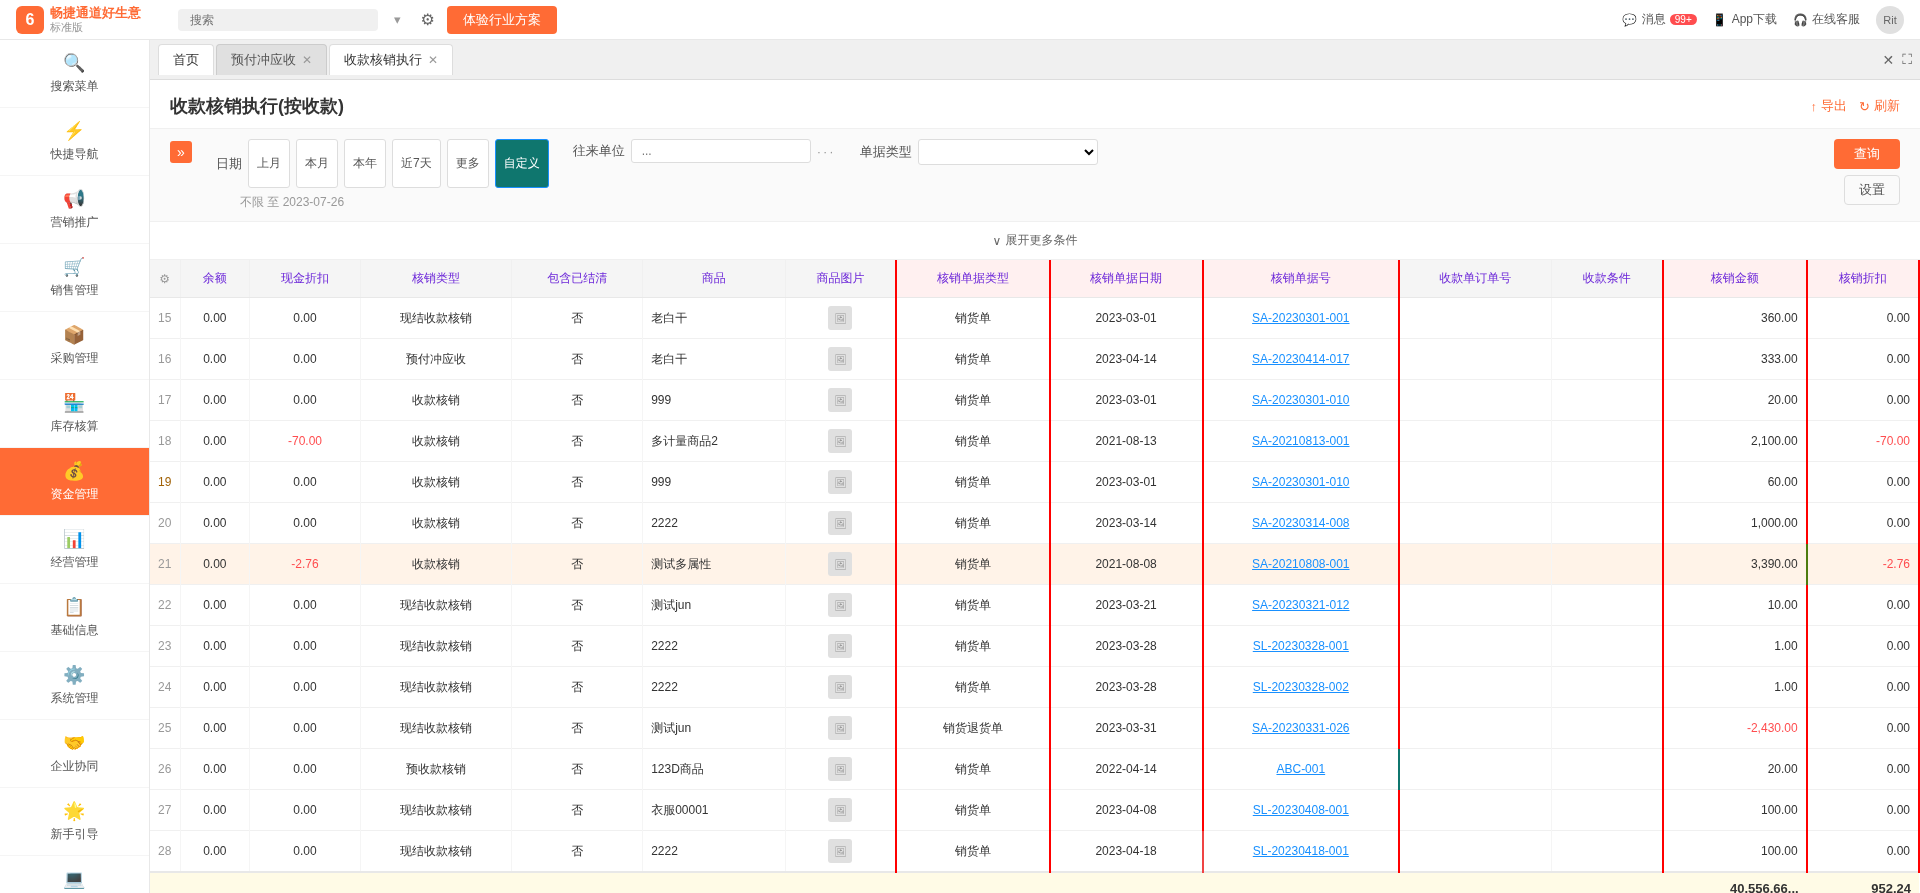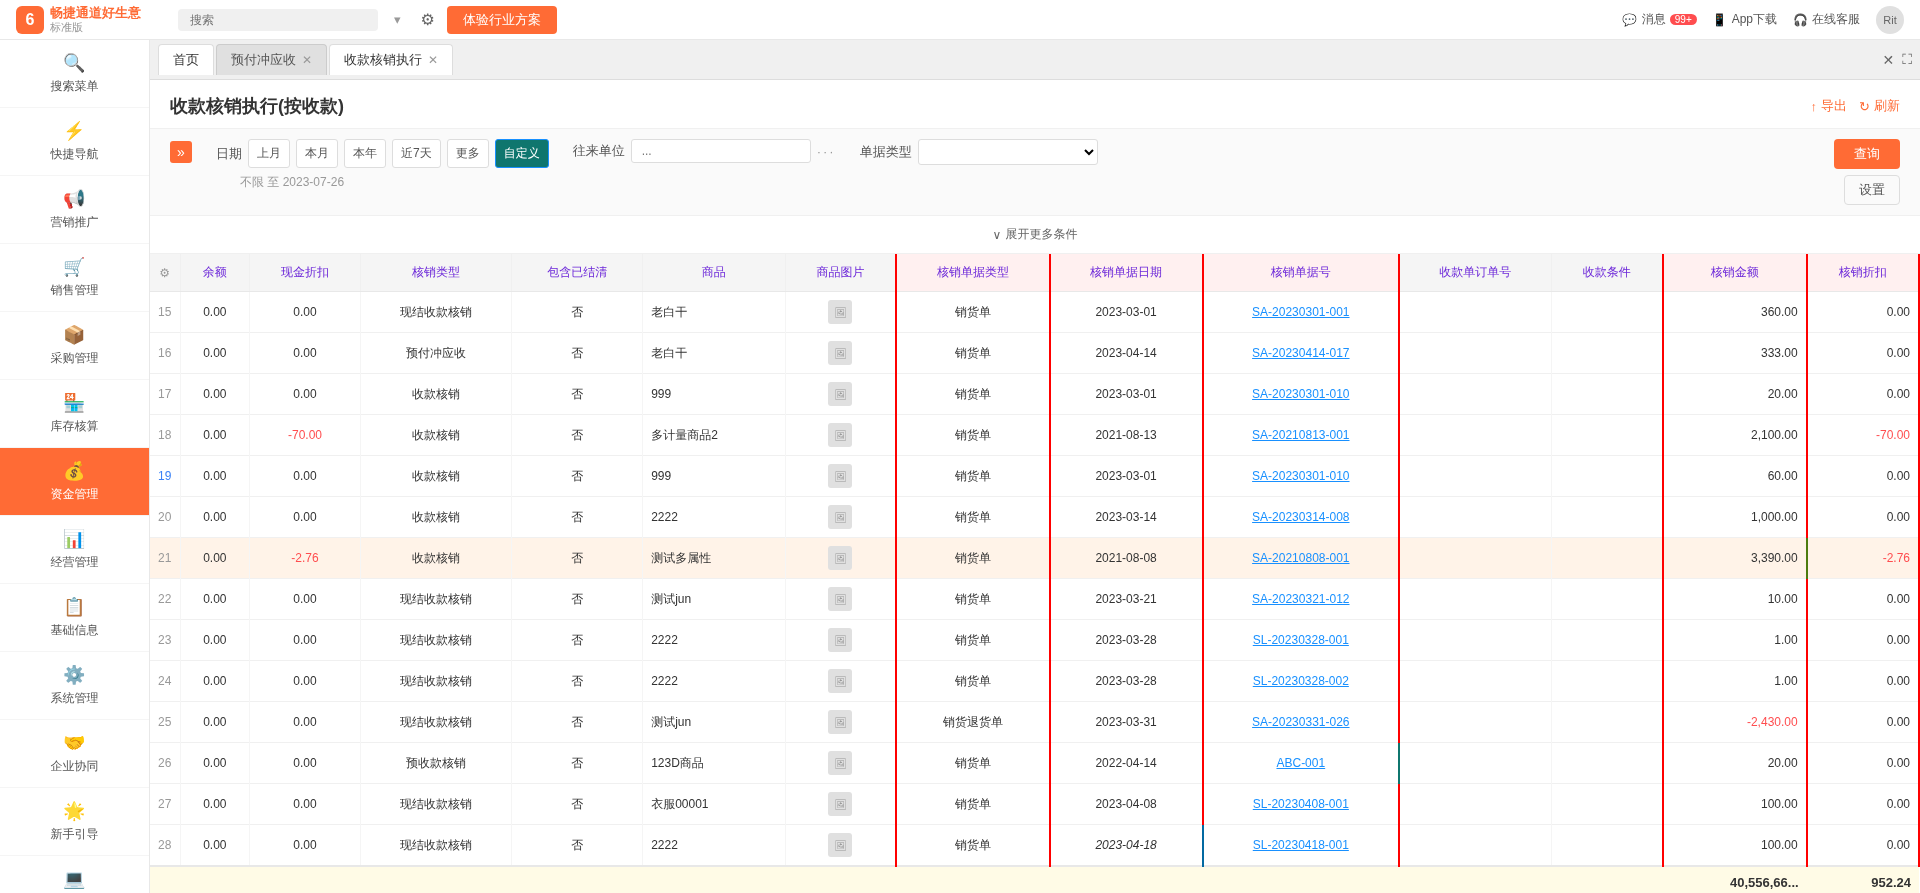--- a/index.html
+++ b/index.html
@@ -40,21 +40,21 @@
     .tab-bar-btn { background: none; border: none; cursor: pointer; color: #666; font-size: 14px; }
     
     
     .content { flex: 1; background: #fff; overflow: auto; }
     
     
     .page-header { padding: 14px 20px 10px; display: flex; align-items: center; justify-content: space-between; border-bottom: 1px solid #f0f0f0; }
     .page-title { font-size: 18px; font-weight: bold; color: #333; }
     .page-actions { display: flex; gap: 12px; }
     .action-btn { display: flex; align-items: center; gap: 4px; color: #ff6b35; cursor: pointer; font-size: 13px; background: none; border: none; }
-    .date-btn { padding: 5px 8px; border: 1px solid #ddd; border-radius: 3px; background: #fff; cursor: pointer; font-size: 12px; color: #555; }
+    .date-btn { padding: 15px 8px; border: 1px solid #ddd; border-radius: 3px; background: #fff; cursor: pointer; font-size: 12px; color: #555; }
     .date-btn.custom { background: #0f766e; color: white; border-color: #1890ff; }
     .filter-input { border: 1px solid #ddd; border-radius: 3px; padding: 4px 10px; font-size: 12px; width: 160px; }
     .filter-select { border: 1px solid #ddd; border-radius: 3px; padding: 4px 10px; font-size: 12px; width: 160px; background: #fff; }
     .query-btn { background: #ff6b35; color: white; border: none; border-radius: 4px; padding: 6px 20px; cursor: pointer; font-size: 13px; }
     .settings-btn { background: none; border: 1px solid #ddd; border-radius: 4px; padding: 5px 14px; cursor: pointer; font-size: 13px; color: #555; }
     .expand-btn { display: flex; align-items: center; gap: 4px; color: #666; cursor: pointer; font-size: 12px; background: none; border: none; padding: 4px 0; }
     
     
     .table-container { padding: 0 0 20px; overflow-x: auto; }
     table { width: 100%; border-collapse: collapse; min-width: 1600px; }
@@ -344,21 +344,21 @@
   </td>
     <td style="border-left:2px solid #ff0000;border-right:2px solid #ff0000;">销货单</td>
     <td style="border-left:2px solid #ff0000;border-right:2px solid #ff0000;">2021-08-13</td>
     <td class="link" style="border-left:2px solid #ff0000;border-right:2px solid #ff0000;">SA-20210813-001</td>
     <td></td>
     <td></td>
     <td class="" style="text-align:right;border-left:2px solid #ff0000;border-right:2px solid #ff0000;">2,100.00</td>
     <td class="red" style="text-align:right;border-left:2px solid #ff0000;border-right:2px solid #ff0000;">-70.00</td>
   </tr>
               <tr>
-    <td style="color:#3b82f6;">19</td>
+    <td style="color:#a16207;">19</td>
     <td>0.00</td>
     <td class="">0.00</td>
     <td>收款核销</td>
     <td>否</td>
     <td style="text-align:left;">999</td>
     <td style="text-align:center;">
     <div style="width:24px;height:24px;background:#e0e0e0;border-radius:3px;margin:0 auto;display:flex;align-items:center;justify-content:center;font-size:10px;color:#999;">🖼</div>
   </td>
     <td style="border-left:2px solid #ff0000;border-right:2px solid #ff0000;">销货单</td>
     <td style="border-left:2px solid #ff0000;border-right:2px solid #ff0000;">2023-03-01</td>
@@ -516,21 +516,21 @@
     <td style="color:#999;">28</td>
     <td>0.00</td>
     <td class="">0.00</td>
     <td>现结收款核销</td>
     <td>否</td>
     <td style="text-align:left;">2222</td>
     <td style="text-align:center;">
     <div style="width:24px;height:24px;background:#e0e0e0;border-radius:3px;margin:0 auto;display:flex;align-items:center;justify-content:center;font-size:10px;color:#999;">🖼</div>
   </td>
     <td style="border-left:2px solid #ff0000;border-right:2px solid #ff0000;">销货单</td>
-    <td style="border-left:2px solid #ff0000;border-right:2px solid #0369a1;font-style:italic;">2023-04-18</td>
+    <td style="border-left:2px solid #ff0000;border-right:2px solid #ef4444;">2023-04-18</td>
     <td class="link" style="border-left:2px solid #ff0000;border-right:2px solid #ff0000;">SL-20230418-001</td>
     <td></td>
     <td></td>
     <td class="" style="text-align:right;border-left:2px solid #ff0000;border-right:2px solid #ff0000;">100.00</td>
     <td class="" style="text-align:right;border-left:2px solid #ff0000;border-right:2px solid #ff0000;">0.00</td>
   </tr>
             </tbody>
           <tfoot>
             <tr class="table-footer">
               <td colspan="12"></td>

